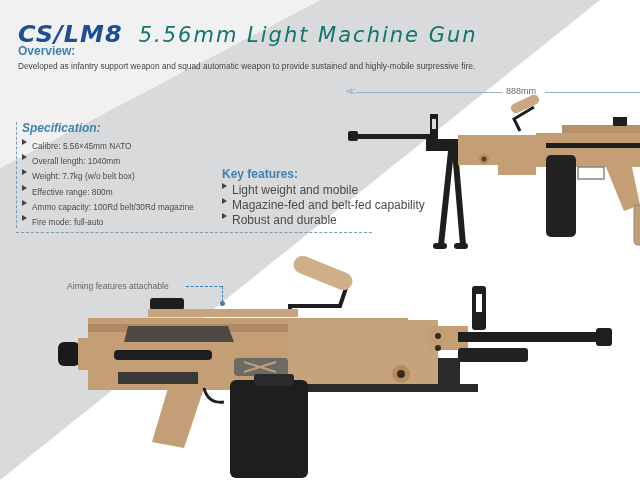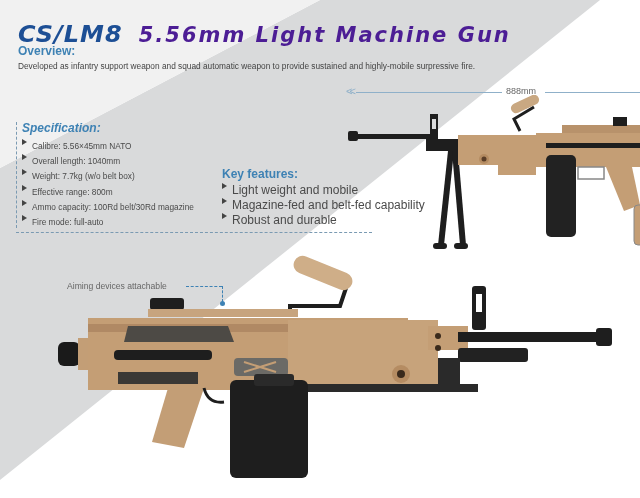--- a/index.html
+++ b/index.html
@@ -1,20 +1,20 @@
 <!DOCTYPE html>
 <html><head>
 <meta charset="utf-8">
 <style>
   html,body{margin:0;padding:0;}
   body{width:640px;height:498px;position:relative;overflow:hidden;background:#ffffff;font-family:"Liberation Sans","DejaVu Sans",sans-serif;}
   .bg{position:absolute;inset:0;}
   .title{position:absolute;left:18px;top:20px;height:30px;display:flex;align-items:baseline;gap:16px;white-space:nowrap;}
   .title .model{font-family:"DejaVu Sans",sans-serif;font-weight:bold;font-style:italic;font-size:24px;color:#1d4f95;letter-spacing:1px;transform:scaleY(0.95);}
-  .title .name{font-family:"DejaVu Sans",sans-serif;font-weight:bold;font-style:italic;font-size:21px;color:#4c1d95;letter-spacing:2px;}
+  .title .name{font-family:"DejaVu Sans",sans-serif;font-weight:normal;font-style:italic;font-size:21px;color:#0f766e;letter-spacing:2px;}
   .h{color:#3e82b4;font-weight:bold;font-size:12px;}
   .overview-h{position:absolute;left:18px;top:44px;}
   .overview-t{position:absolute;left:18px;top:61px;font-size:8.3px;color:#444;white-space:nowrap;}
   .spec-h{position:absolute;left:22px;top:121px;font-style:italic;}
   .spec-list{position:absolute;left:22px;top:139px;margin:0;padding:0;list-style:none;}
   .spec-list li,.feat-list li{font-size:8.3px;color:#4a4a4a;height:15.2px;line-height:15.2px;white-space:nowrap;display:flex;}
   .tri{display:inline-block;width:0;height:0;border-top:3px solid transparent;border-bottom:3px solid transparent;border-left:5px solid #444;margin-right:5px;}
   .feat-h{position:absolute;left:222px;top:167px;}
   .feat-list{position:absolute;left:222px;top:183px;margin:0;padding:0;list-style:none;}
   .feat-list li{font-size:12px;}
@@ -177,16 +177,16 @@
   <rect x="220" y="130" width="200" height="8" fill="#2a2a2a"></rect>
   <rect x="380" y="104" width="22" height="34" fill="#2a2a2a"></rect>
 
   <polygon points="110,134 146,134 126,194 94,188" fill="#c39e76"></polygon>
   <path d="M146 134 q4 16 20 14" fill="none" stroke="#1e1e1e" stroke-width="3"></path>
 
   <rect x="172" y="126" width="78" height="98" rx="6" fill="#1e1e1e"></rect>
   <rect x="196" y="120" width="40" height="12" rx="3" fill="#2a2a2a"></rect>
 </svg>
 
-<div class="aim">Aiming devices attachable</div>
+<div class="aim">Aiming features attachable</div>
 <div class="aim-dash"></div>
 <div class="aim-vdash"></div>
 <div class="aim-dot"></div>
 
 </body></html>

